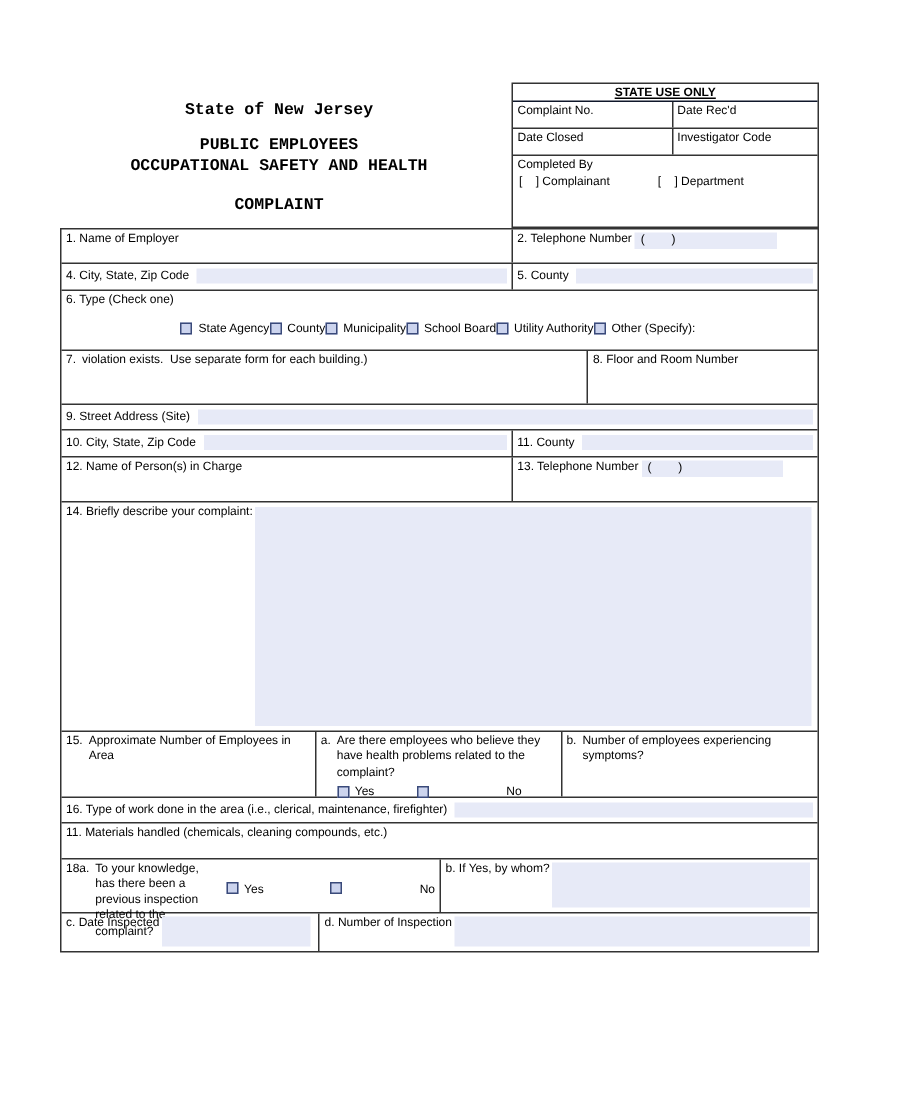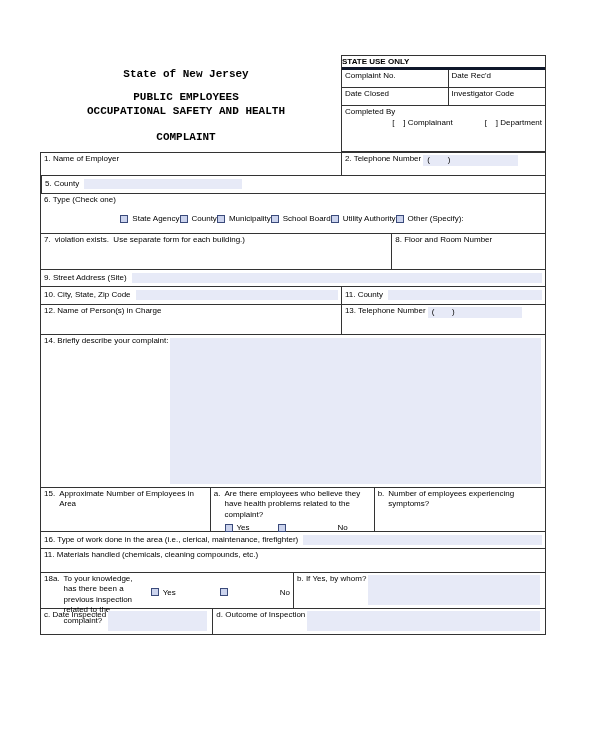--- a/index.html
+++ b/index.html
@@ -11,26 +11,26 @@
   .page { position:relative; width:600px; height:730px; background:#fff; padding:55px 54px 0 40px; }
 
   
   .header { display:flex; justify-content:space-between; height:97px; }
   .titles { width:292px; text-align:center; padding-top:13px;font-family:Liberation Mono, monospace; }
   .t-state { font-size:11px; font-weight:bold; }
   .t-main { font-size:11px; font-weight:bold; margin-top:11px; line-height:1.25; }
   .t-complaint { font-size:11px; font-weight:bold; margin-top:12px; }
 
   .state-use { width:205px; border:1px solid #333; font-size:8px; background:#fff; }
-  .su-title { font-weight:bold; border-bottom:3px solid #0f172a; padding:1px 0; }
+  .su-title { text-align:center; font-weight:bold; border-bottom:1px solid #0f172a; padding:1px 0;text-decoration:underline; }
   .su-row { display:flex; border-bottom:1px solid #333; }
   .su-cell { width:52%; height:17px; padding:1px 3px; }
   .su-cell + .su-cell { width:48%; border-left:1px solid #333; }
   .su-completed { padding:1px 3px 2px; }
-  .su-opts { display:flex; margin-top:2px; padding-left:1px;justify-content:flex-end; }
+  .su-opts { display:flex; margin-top:2px; padding-left:1px; }
   .su-opts span + span { margin-left:32px; }
 
   
   .formtable { width:506px; border:1px solid #333; margin-top:0; font-size:8px; }
   .row { display:flex; border-top:1px solid #333; }
   .row:first-child { border-top:none; }
   .cell { display:flex; padding:1px 3px 2px; }
   .cell.bl { border-left:1px solid #333; }
   .lbl { font-size:8px; line-height:1.25; white-space:nowrap; }
   .wrap { white-space:normal; }
@@ -113,20 +113,24 @@
         <div class="input strip"></div>
       </div>
       <div class="cell bl" style="width:40.5%">
         <div class="lbl">2. Telephone Number</div>
         <div class="input phone">(&nbsp;&nbsp;&nbsp;&nbsp;&nbsp;&nbsp;&nbsp;&nbsp;)</div>
       </div>
     </div>
 
 
     <div class="row" style="height:18px">
+      <div class="cell inline" style="width:59.5%">
+        <span class="lbl">4. City, State, Zip Code</span>
+        <div class="input flexfill"></div>
+      </div>
       <div class="cell inline bl" style="width:40.5%">
         <span class="lbl">5. County</span>
         <div class="input flexfill"></div>
       </div>
     </div>
 
     <div class="row" style="height:40px; flex-direction:column">
       <div class="cell" style="width:100%; padding-bottom:0">
         <div class="lbl">6. Type (Check one)</div>
       </div>
@@ -281,19 +285,19 @@
         <div class="input fillrest"></div>
       </div>
     </div>
 
     <div class="row" style="height:26px">
       <div class="cell" style="width:34%">
         <div class="lbl">c. Date Inspected</div>
         <div class="input fillrest"></div>
       </div>
       <div class="cell bl" style="width:66%">
-        <div class="lbl">d. Outcome of Inspection</div>
+        <div class="lbl">d. Number of Inspection</div>
         <div class="input fillrest"></div>
       </div>
     </div>
 
   </div>
 </div>
 
 </body></html>

